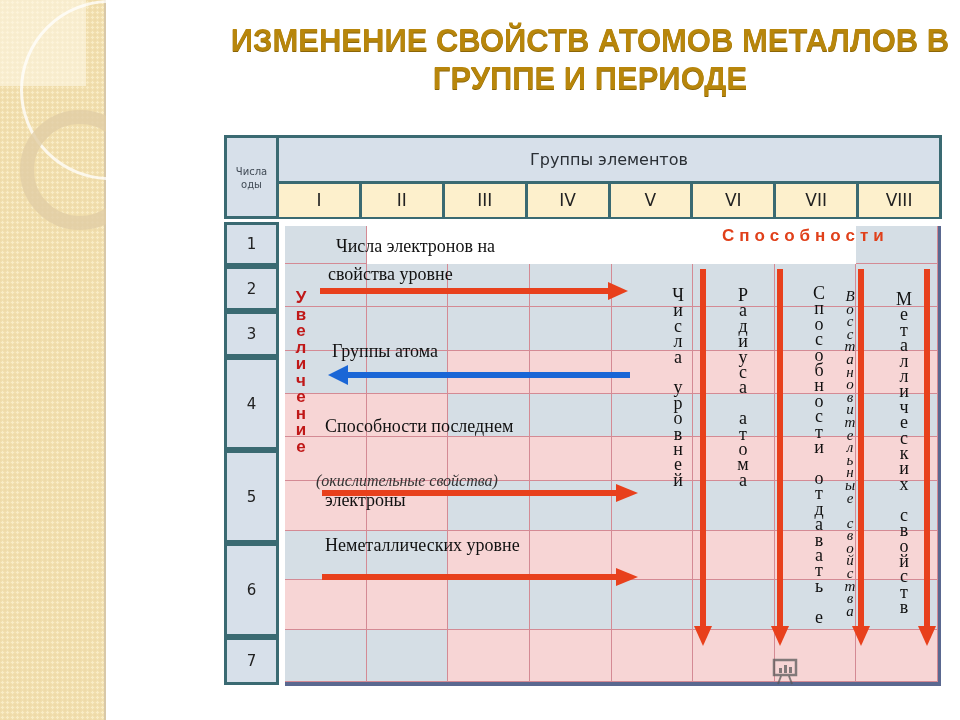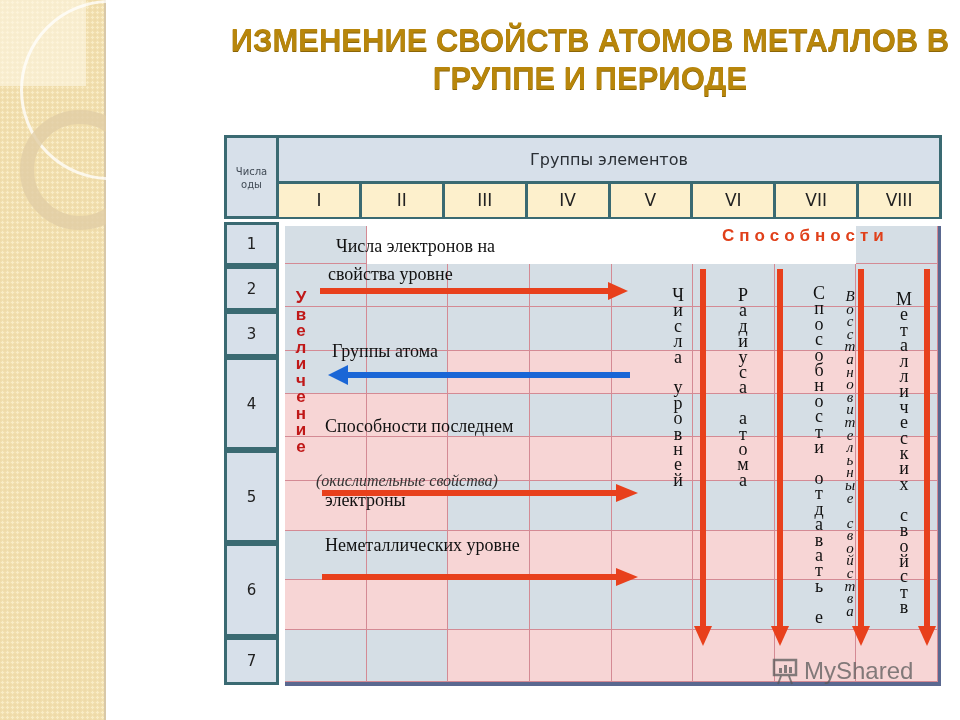--- a/index.html
+++ b/index.html
@@ -375,14 +375,13 @@
 
 <div class="watermark">
   <svg width="30" height="30" viewBox="0 0 30 30">
     <rect x="4" y="4" width="22" height="15" fill="none" stroke="rgba(90,90,90,0.75)" stroke-width="2.5"></rect>
     <rect x="9" y="12" width="3" height="5" fill="rgba(90,90,90,0.75)"></rect>
     <rect x="14" y="9" width="3" height="8" fill="rgba(90,90,90,0.75)"></rect>
     <rect x="19" y="11" width="3" height="6" fill="rgba(90,90,90,0.75)"></rect>
     <line x1="11" y1="20" x2="8" y2="28" stroke="rgba(90,90,90,0.75)" stroke-width="2"></line>
     <line x1="19" y1="20" x2="22" y2="28" stroke="rgba(90,90,90,0.75)" stroke-width="2"></line>
   </svg>
-  <span>MyShared</span>
 </div>
 
 </body></html>

